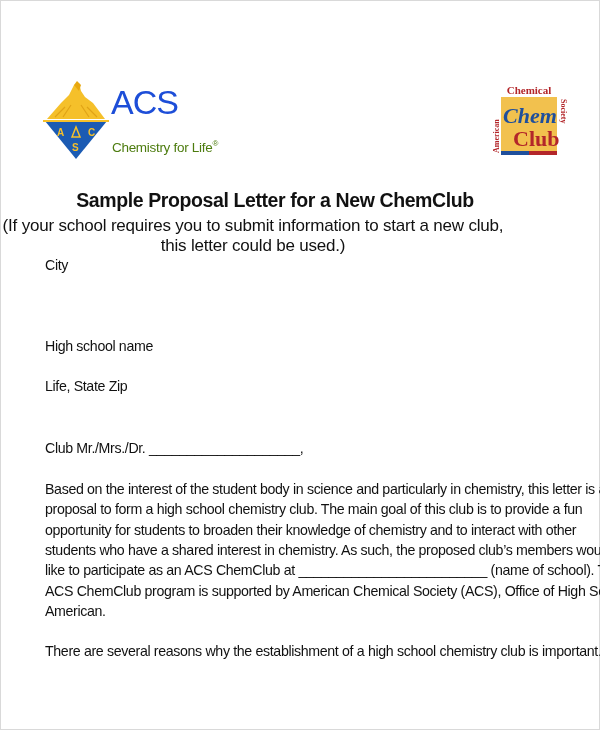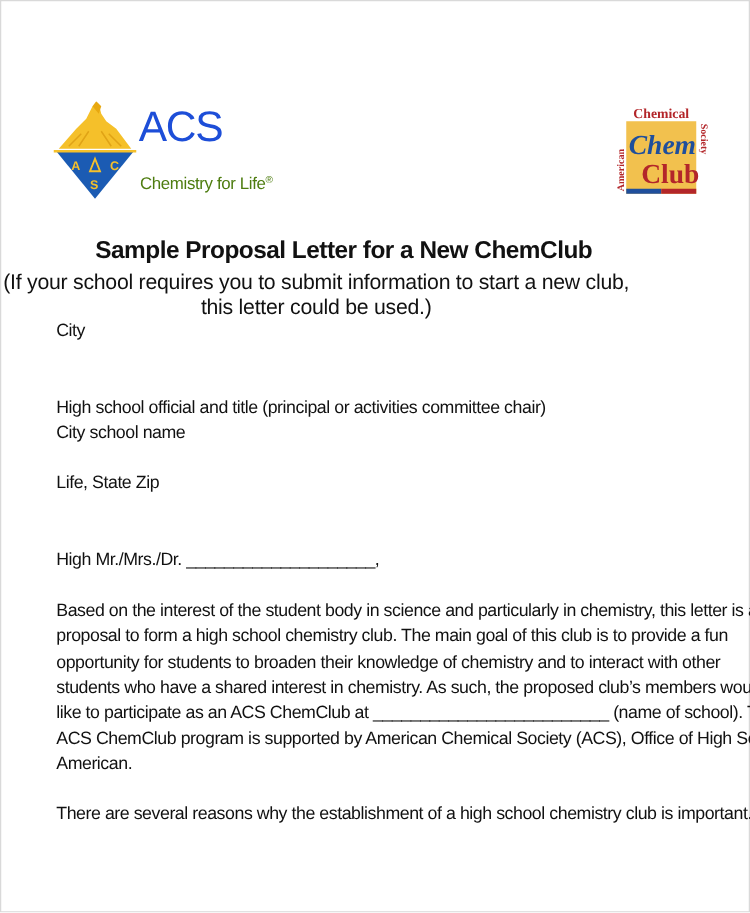--- a/index.html
+++ b/index.html
@@ -66,25 +66,24 @@
     <text transform="translate(72,16) rotate(90)" font-size="8" font-weight="bold" fill="#b3262a" font-family="Liberation Serif, serif">Society</text>
     <text x="14" y="40" font-size="22" font-weight="bold" fill="#1f4f9c" font-family="Liberation Serif, serif" font-style="italic">Chem</text>
     <text x="24" y="63" font-size="22" font-weight="bold" fill="#b3262a" font-family="Liberation Serif, serif">Club</text>
   </svg>
 
   <div class="title">Sample Proposal Letter for a New ChemClub</div>
   <div class="subtitle">(If your school requires you to submit information to start a new club, this letter could be used.)</div>
 
   <div class="txt" style="top:254px">City</div>
 
-  <div class="txt" style="top:315px">High school official and title (principal or activities committee chair)</div>
-  <div class="txt" style="top:335px">City school name</div>
+  <div class="txt" style="top:335px">High school name</div>
   <div class="txt" style="top:375px">Life, State Zip</div>
 
-  <div class="txt" style="top:437px">High Mr./Mrs./Dr. ____________________,</div>
+  <div class="txt" style="top:437px">Club Mr./Mrs./Dr. ____________________,</div>
 
   <div class="txt" style="top:478px">Based on the interest of the student body in science and particularly in chemistry, this letter is a</div>
   <div class="txt" style="top:498px">proposal to form a high school chemistry club. The main goal of this club is to provide a fun</div>
   <div class="txt" style="top:519px">opportunity for students to broaden their knowledge of chemistry and to interact with other</div>
   <div class="txt" style="top:539px">students who have a shared interest in chemistry. As such, the proposed club’s members would</div>
   <div class="txt" style="top:559px">like to participate as an ACS ChemClub at _________________________ (name of school). The</div>
   <div class="txt" style="top:580px">ACS ChemClub program is supported by American Chemical Society (ACS), Office of High School</div>
   <div class="txt" style="top:600px">American.</div>
 
   <div class="txt" style="top:640px">There are several reasons why the establishment of a high school chemistry club is important. A</div>

